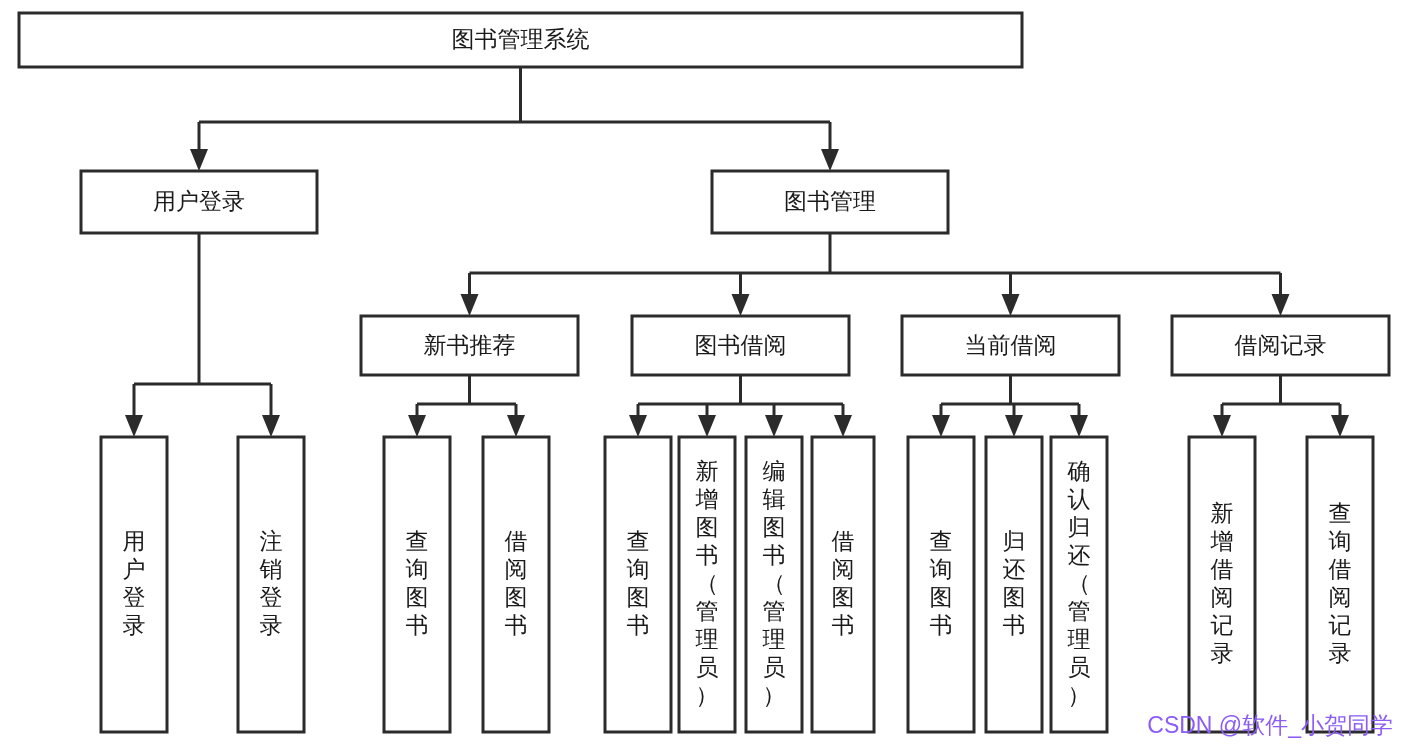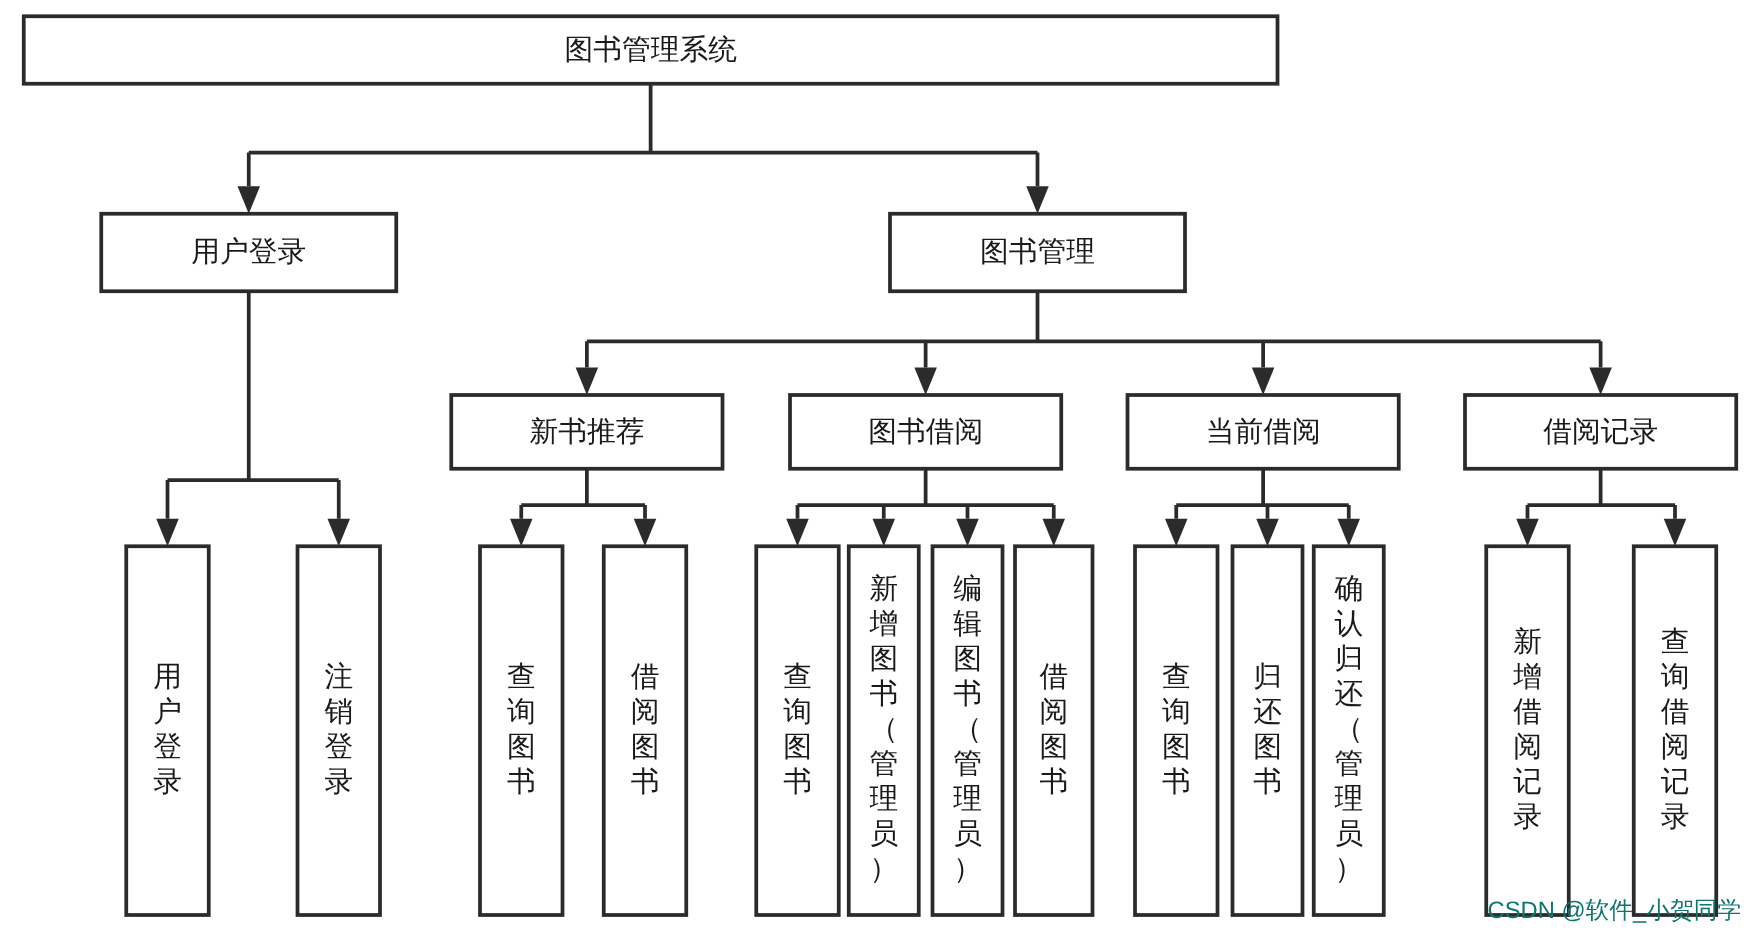--- a/index.html
+++ b/index.html
@@ -50,22 +50,22 @@
   }
   .edge-arrowhead {
     fill: #2b2b2b;
     stroke: none;
   }
   .watermark {
     position: absolute;
     right: 12px;
     bottom: 6px;
     font-family: "Liberation Sans", "DejaVu Sans", sans-serif;
-    font-size: 19px;
-    color: #0f766e;
+    font-size: 23px;
+    color: #8b5cf6;
     white-space: nowrap;
     user-select: none;
     pointer-events: none;
   }
 </style>
 </head>
 <body>
 
 <div id="diagram-root">
   <svg id="flowchart" viewBox="0 0 1405 747" xmlns="http://www.w3.org/2000/svg">

